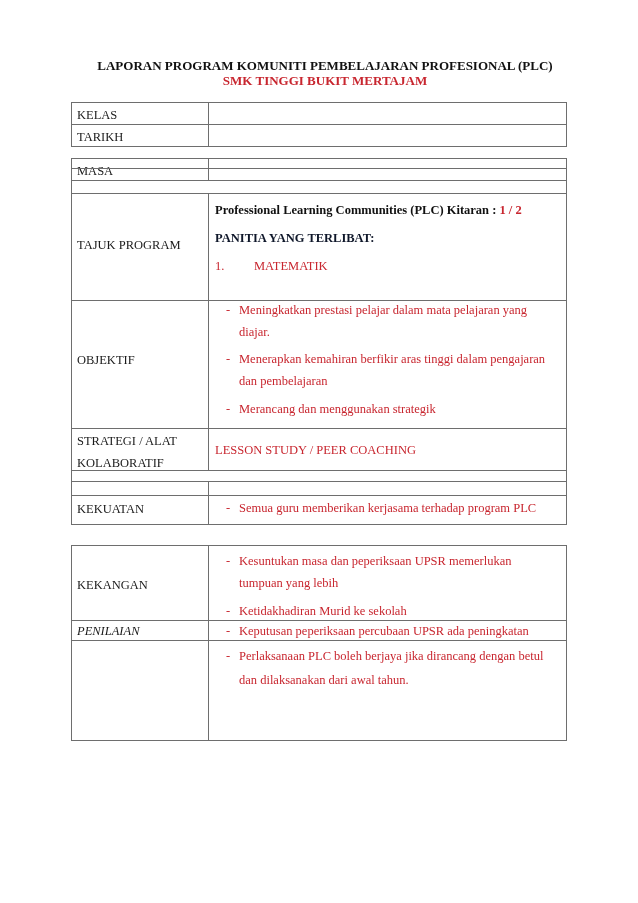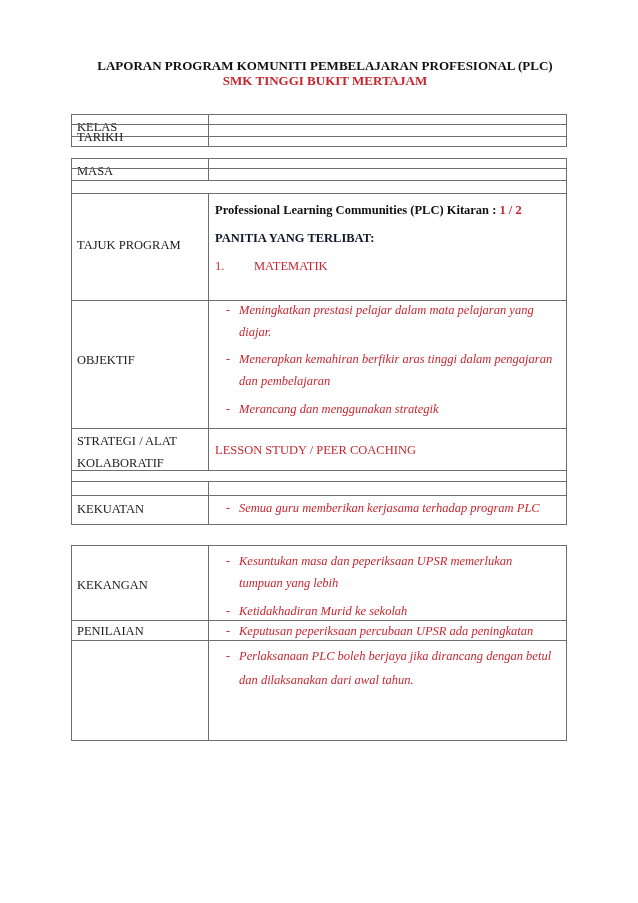--- a/index.html
+++ b/index.html
@@ -9,31 +9,31 @@
   .t1 { top: 58px; color: #111; }
   .t2 { top: 73px; color: #c8262f; }
   .tbl { position: absolute; left: 71px; top: 102px; width: 496px; }
   .row { position: absolute; left: 0; width: 496px; box-sizing: border-box; border: 1px solid #6e6e6e; }
   .row + .row { }
   .lab { position: absolute; left: 0; top: 0; bottom: 0; width: 136px; box-sizing: border-box; font-size: 12.5px; padding-left: 5px; }
   .val { position: absolute; left: 136px; top: 0; bottom: 0; right: 0; border-left: 1px solid #6e6e6e; font-size: 12.5px; color: #c8262f; }
   .red { color: #c8262f; }
   .bullet { position: absolute; left: 17px; right: 8px; line-height: 22px; }
   .bullet .dash { position: absolute; left: 0; }
-  .bullet .txt { display: block; padding-left: 13px; font-style: italic; }
+  .bullet .txt { display: block; padding-left: 13px; }
 </style>
 </head>
 <body>
 
 <div class="title t1">LAPORAN PROGRAM KOMUNITI PEMBELAJARAN PROFESIONAL (PLC)</div>
 <div class="title t2">SMK TINGGI BUKIT MERTAJAM</div>
 
 <div class="tbl">
 
-  <div class="row" style="top:12px;height:23px;">
+  <div class="row" style="top:0;height:23px;">
     <div class="lab" style="padding-top:5px;">KELAS</div>
     <div class="val"></div>
   </div>
 
   <div class="row" style="top:22px;height:23px;">
     <div class="lab" style="padding-top:5px;">TARIKH</div>
     <div class="val"></div>
   </div>
 
   <div class="row" style="top:44px;height:23px;margin-top:12px;">
@@ -103,21 +103,21 @@
           <span class="txt">Kesuntukan masa dan peperiksaan UPSR memerlukan tumpuan yang lebih</span>
         </div>
       <div class="bullet" style="top:54px;">
           <span class="dash">-</span>
           <span class="txt">Ketidakhadiran Murid ke sekolah</span>
         </div>
     </div>
   </div>
 
   <div class="row" style="top:518px;height:21px;">
-    <div class="lab" style="padding-top:3px;">PENILAIAN</div>
+    <div class="lab" style="padding-top:3px;font-style:italic;">PENILAIAN</div>
     <div class="val">
       <div class="bullet" style="top:-1px;">
           <span class="dash">-</span>
           <span class="txt">Keputusan peperiksaan percubaan UPSR ada peningkatan</span>
         </div>
     </div>
   </div>
 
   <div class="row" style="top:538px;height:101px;">
     <div class="val">

